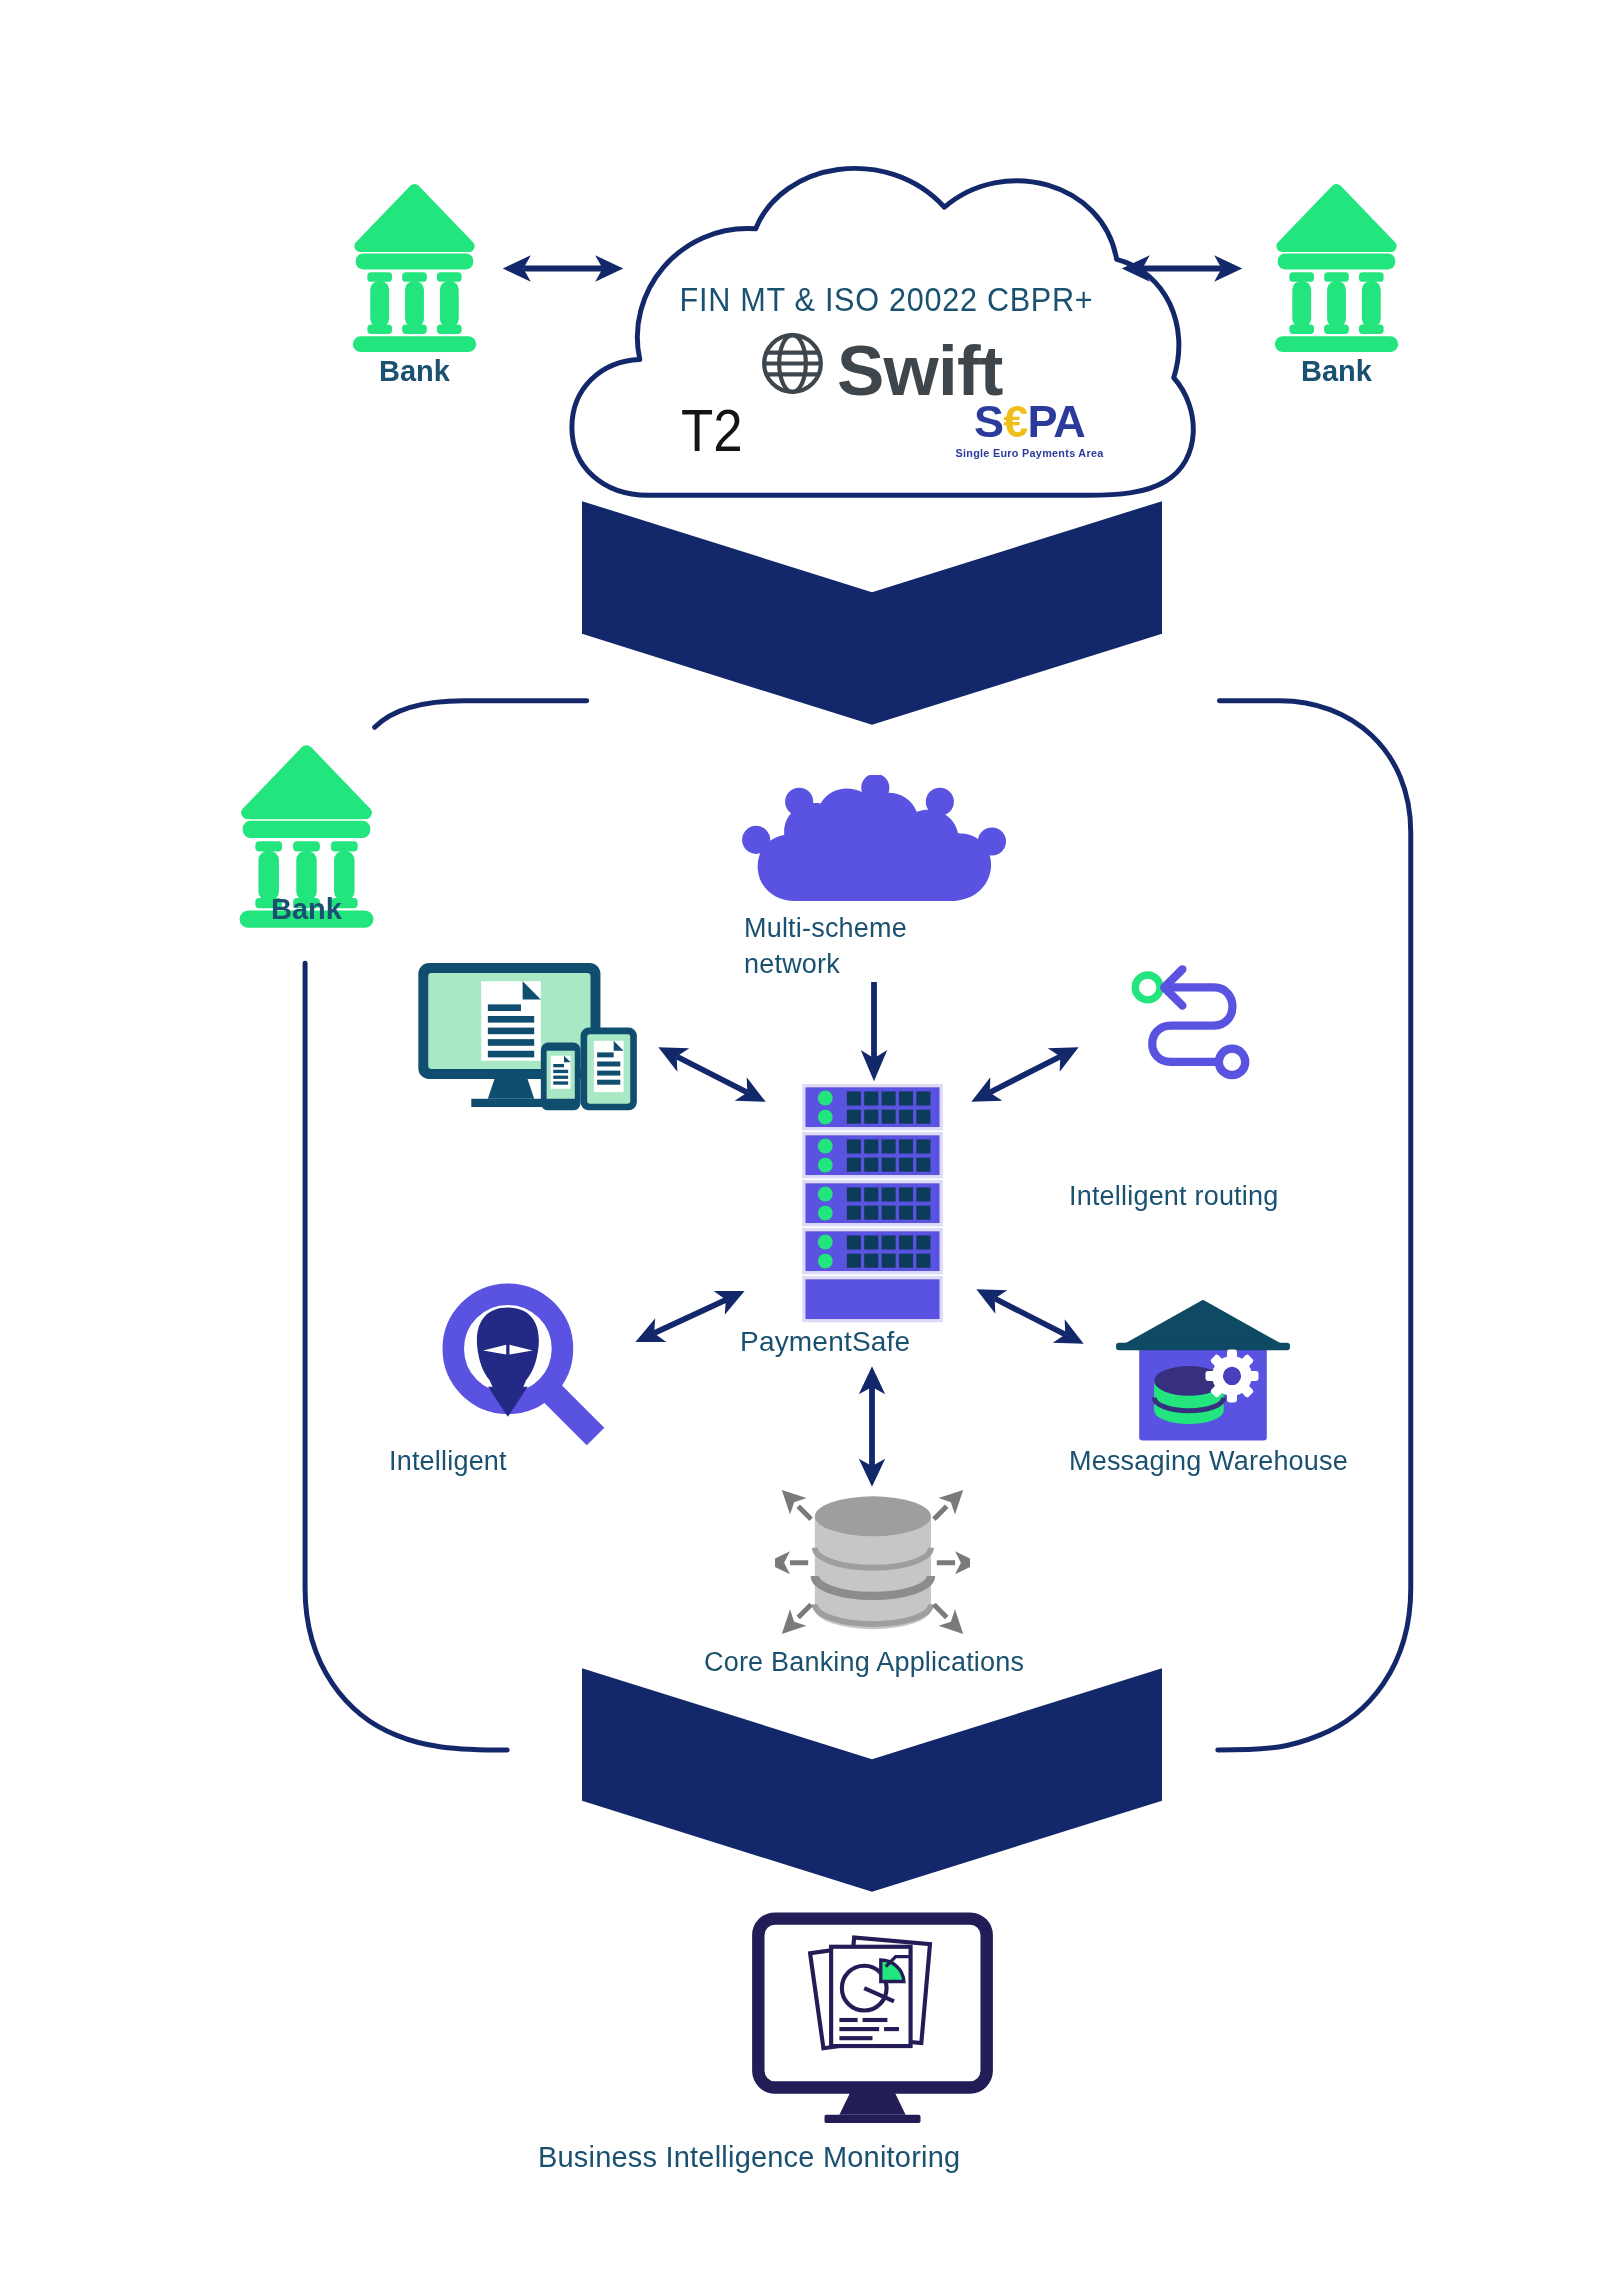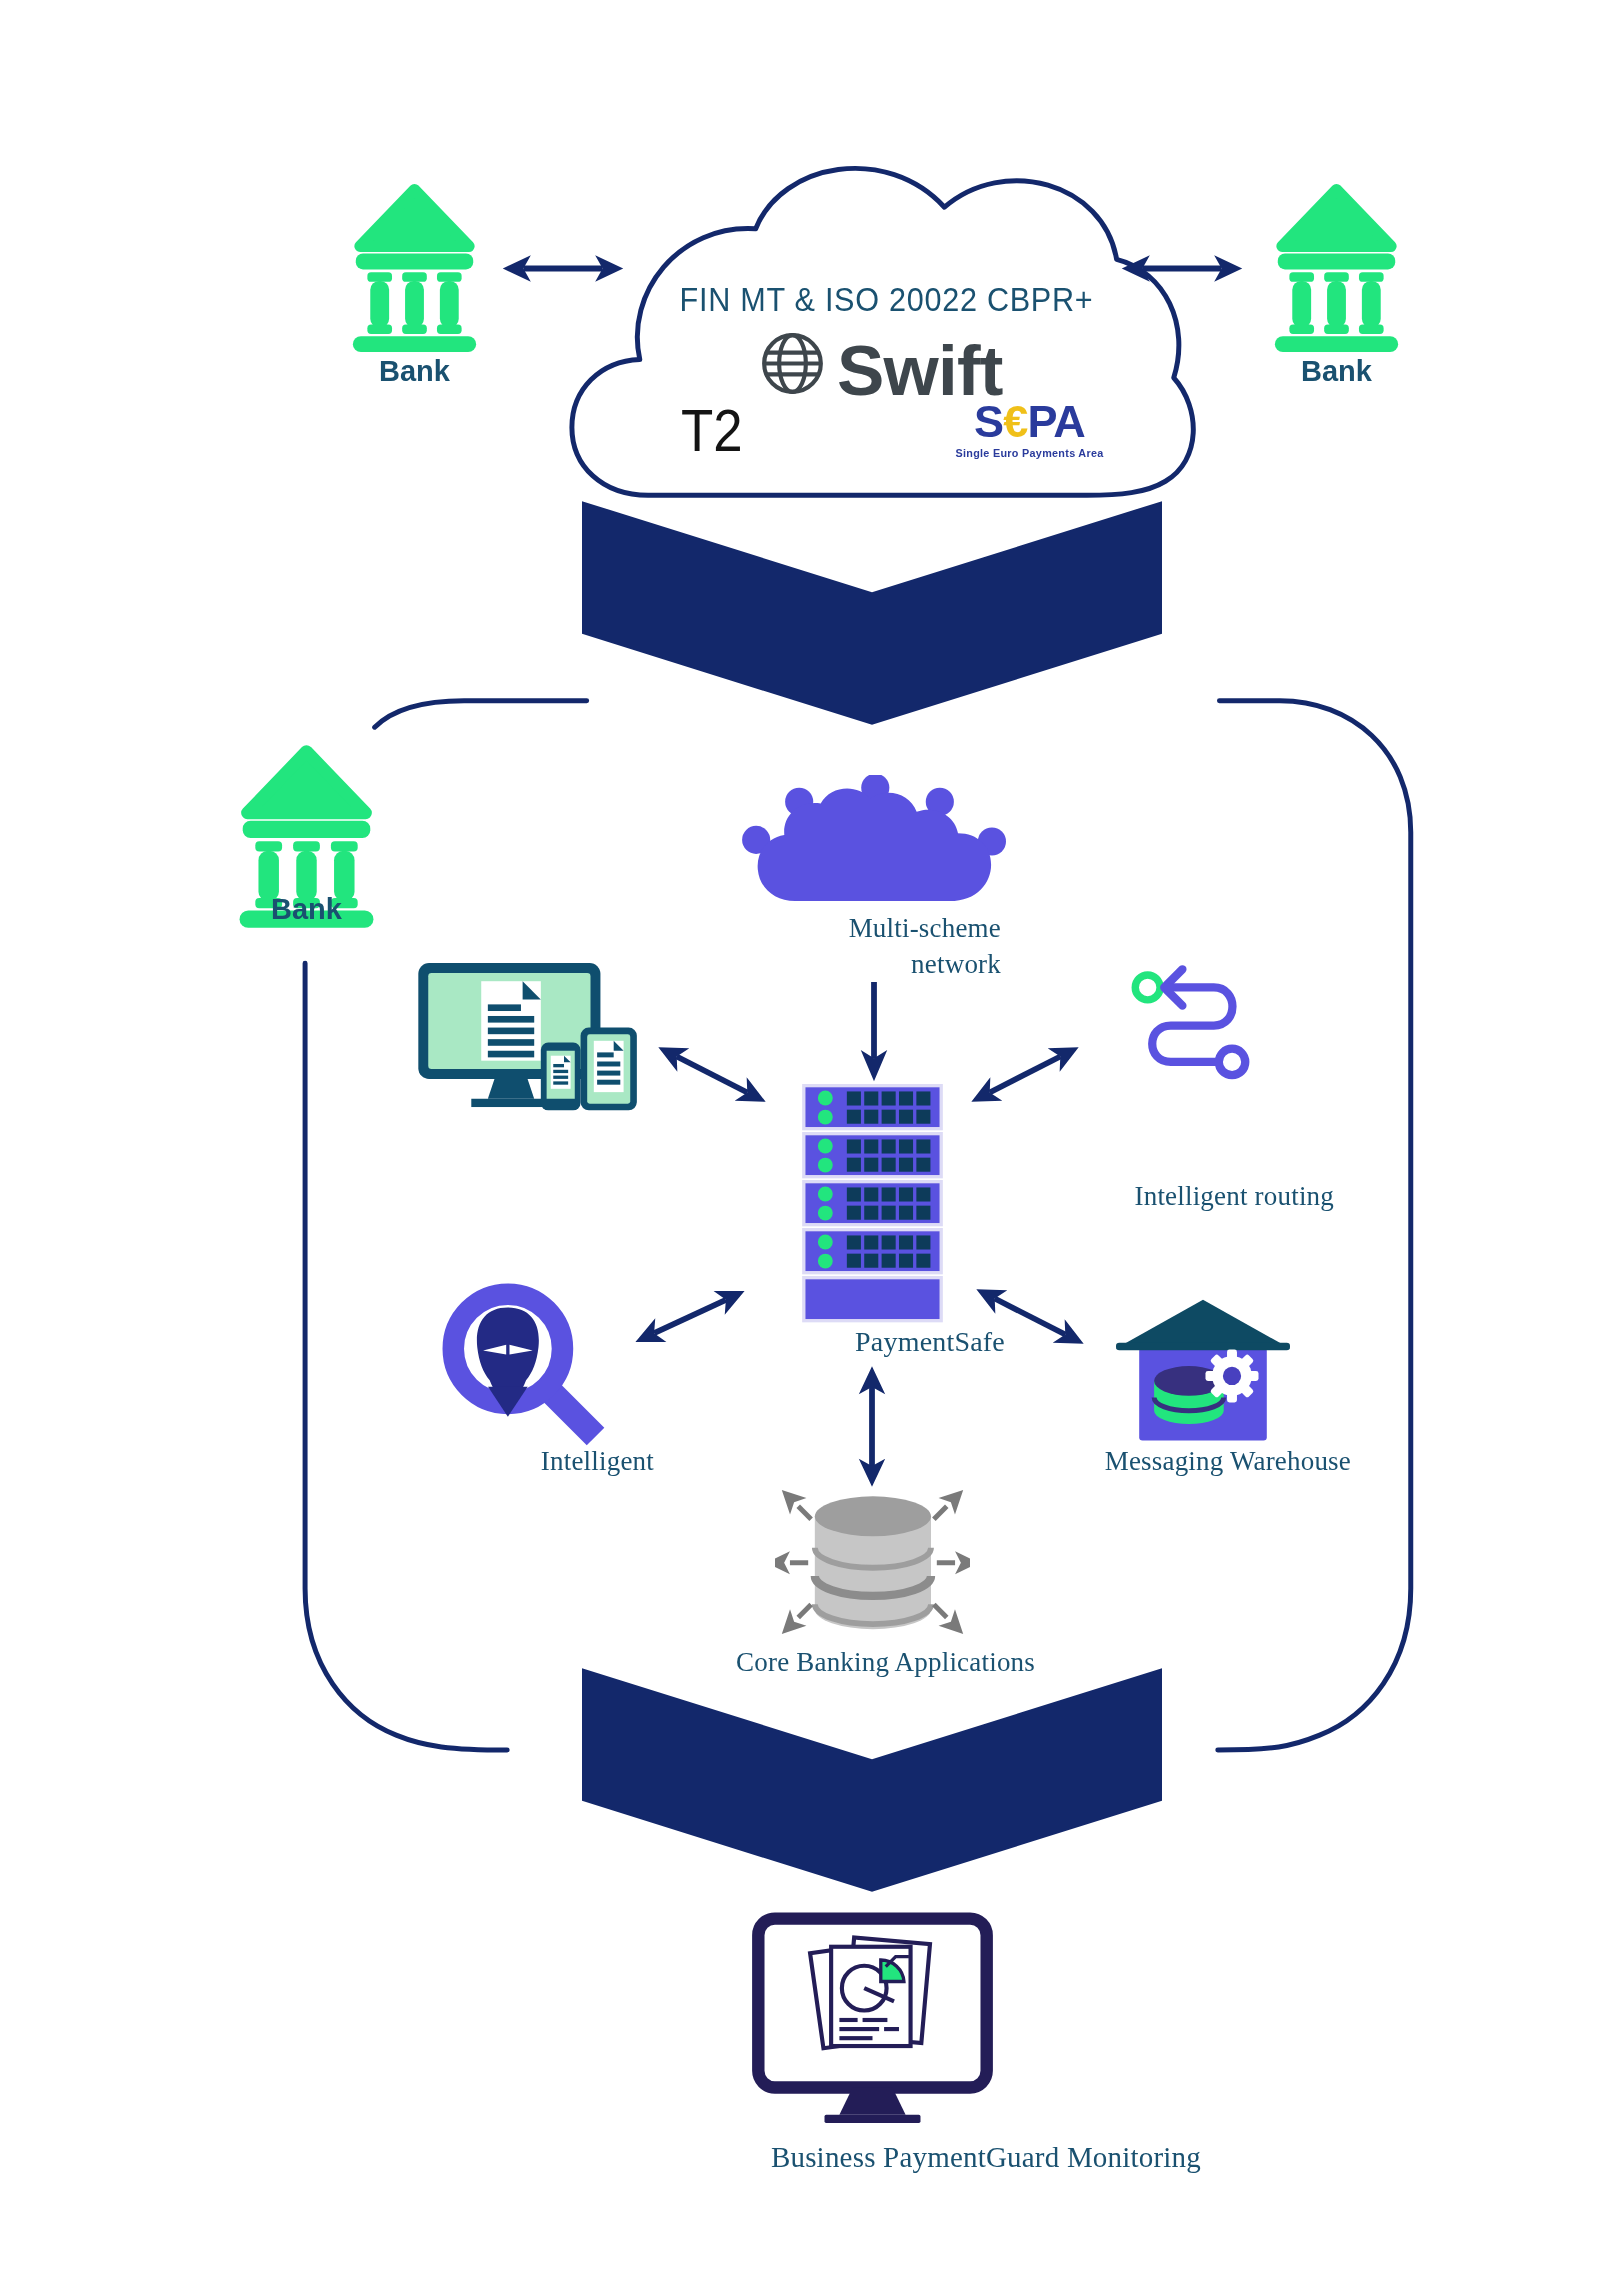--- a/index.html
+++ b/index.html
@@ -21,22 +21,22 @@
     --sepa-yellow:#F0C019;
     --pale-lav:#DDDBF6;
   }
   html,body{margin:0;padding:0;background:#fff;}
   .canvas{
     position:relative;width:1609px;height:2295px;background:#ffffff;
     font-family:"Liberation Sans", sans-serif;overflow:hidden;border-radius:17px;
   }
   .abs{position:absolute;}
   .lbl{
-    color:var(--label);text-align:right;letter-spacing:0.2px;
-    font-size:27px;line-height:36px;font-weight:400;font-family:Liberation Serif, serif;
+    color:var(--label);text-align:left;letter-spacing:0.2px;
+    font-size:27px;line-height:36px;font-weight:400;
   }
   .bank-lbl{font-size:29px;color:var(--label);text-align:center;font-weight:bold;}
   .fin-lbl{
     color:var(--label);font-size:34px;letter-spacing:0.8px;text-align:center;
     transform:scaleX(.9);white-space:nowrap;
   }
   .t2-lbl{color:#141414;font-size:60px;transform:scaleX(.88);transform-origin:left;}
   .swift-lbl{color:var(--swift-charcoal);font-size:71px;font-weight:600;letter-spacing:-0.8px;}
   .sepa-main{font-size:45px;font-weight:800;color:var(--sepa-blue);letter-spacing:-0.8px;line-height:45px;text-align:center;}
   .sepa-main .euro{color:var(--sepa-yellow);}
@@ -415,17 +415,17 @@
         <rect x="138" y="128" width="30" height="5"></rect>
         <rect x="110" y="139" width="48" height="5"></rect>
         <rect x="164" y="139" width="18" height="5"></rect>
         <rect x="110" y="150" width="40" height="5"></rect>
       </g>
     </g>
     <polygon points="126,212 174,212 190,245 110,245" fill="#231D57"></polygon>
     <rect x="92" y="245" width="116" height="10" rx="2" fill="#231D57"></rect>
   </svg>
   <div class="abs lbl" style="left:538px;top:2139px;width:663px;font-size:29px;line-height:37px;">
-    <div>Business PaymentGuard Monitoring</div>
+    <div>Business Intelligence Monitoring</div>
   </div>
 
 </div>
 
 
 </body></html>

